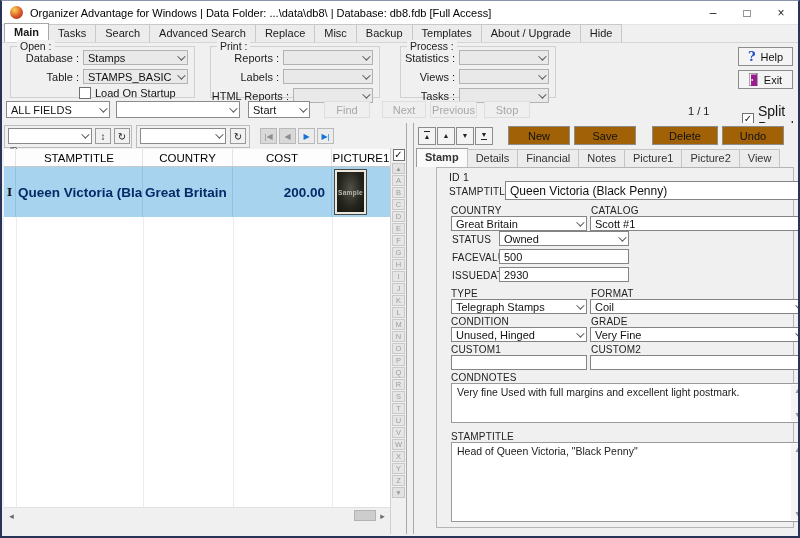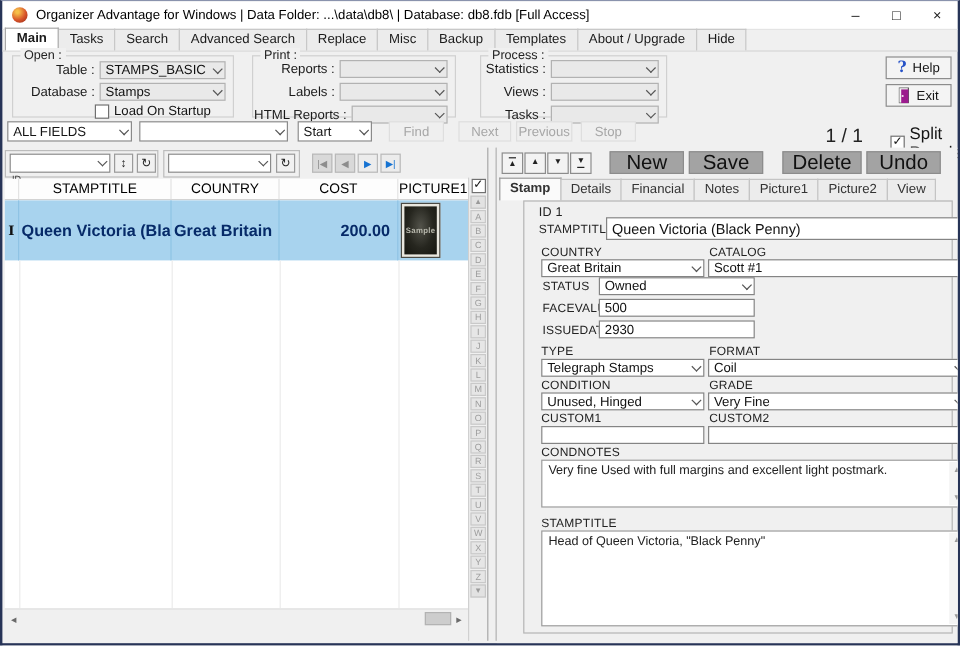--- a/index.html
+++ b/index.html
@@ -30,21 +30,21 @@
   .chev { width:6px; height:6px; border-right:1.4px solid #555; border-bottom:1.4px solid #555; transform:rotate(45deg) translateY(-2px); flex:none; }
   .cbx { width:12px; height:12px; border:1px solid #707070; background:#fff; display:inline-flex; align-items:center; justify-content:center; font-size:10px; line-height:1; color:#111; flex:none; }
   .cbx-row { display:flex; align-items:center; gap:4px; }
   
   .side-btn { position:absolute; width:55px; height:19px; border:1px solid #8c8c8c; background:#f4f4f4; display:flex; align-items:center; justify-content:center; gap:5px; font-size:11px; }
   .help-q { color:#2753c8; font-weight:bold; font-size:13px; font-family:"DejaVu Serif", serif; }
   
   .searchrow { position:absolute; left:0; top:100px; right:0; height:22px; }
   .combo { position:absolute; height:17px; background:#fff; border:1px solid #8a8a8a; display:flex; align-items:center; justify-content:space-between; padding:0 4px; font-size:11px; }
   .flatbtn { position:absolute; height:17px; background:#efefef; border:1px solid #dedede; color:#a7a7a7; display:flex; align-items:center; justify-content:center; font-size:11px; }
-  .pageind { position:absolute; font-size:16px; color:#222; }
+  .pageind { position:absolute; font-size:11px; color:#222; }
   
   .navgroup { position:absolute; border:1px solid #bcbcbc; background:#f0f0f0; }
   .smallbtn { border:1px solid #9a9a9a; background:#f1f1f1; display:flex; align-items:center; justify-content:center; font-size:10px; color:#222; }
   .vcrbtn { width:17px; height:16px; border:1px solid #b9b9b9; background:#d9d9d9; display:flex; align-items:center; justify-content:center; font-size:8px; color:#8d8d8d; }
   .vcrbtn.on { background:#ececec; color:#1673d2; }
   .tiny-hint { position:absolute; font-size:7.5px; color:#333; }
   
   .grid-header { position:absolute; left:2px; top:148px; width:386px; height:18px; background:#fdfdfd; border-bottom:1px solid #c9c9c9; display:flex; font-size:11.5px; color:#000; }
   .gh-cell { display:flex; align-items:center; justify-content:center; border-right:1px solid #e3e3e3; height:100%; }
   .grid-row { position:absolute; left:2px; top:166px; width:386px; height:50px; background:#a8d3ee; display:flex; font-weight:bold; font-size:13.5px; color:#062a68; }
@@ -65,21 +65,21 @@
   .alpha-btn { width:13px; height:11px; background:#e2e2e2; border:1px solid #c6c6c6; color:#9a9a9a; font-size:6.5px; display:flex; align-items:center; justify-content:center; margin-bottom:1px; }
   .alpha-letter { width:13px; height:11px; background:#e6e6e6; border:1px solid #c9c9c9; color:#9c9c9c; font-size:7.5px; line-height:1; display:flex; align-items:center; justify-content:center; margin-bottom:1px; }
   
   .splitter { position:absolute; left:404px; top:122px; width:8px; bottom:2px; background:#f0f0f0; border-left:1px solid #a9a9a9; border-right:1px solid #a9a9a9; }
   
   .rpanel { position:absolute; left:412px; top:122px; right:0; bottom:0; background:#f0f0f0; }
   .r-nav { position:absolute; left:4px; top:3px; height:19px; display:flex; align-items:center; }
   .r-navbtn { width:18px; height:18px; border:1px solid #8c8c8c; background:#f3f3f3; display:flex; align-items:center; justify-content:center; font-size:7px; color:#222; margin-right:1px; }
   .bar-top { border-top:1.5px solid #222; padding-top:1px; }
   .bar-bot { border-bottom:1.5px solid #222; padding-bottom:1px; }
-  .pushbtn { height:19px; border:1px solid #8c8c8c; background:#a3a3a3; display:flex; align-items:center; justify-content:center; font-size:17px; padding:0 12px; color:#111; }
+  .pushbtn { height:19px; border:1px solid #8c8c8c; background:#a16207; display:flex; align-items:center; justify-content:center; font-size:11px; padding:0 12px; color:#111; }
   .r-tabs { position:absolute; left:2px; top:25px; right:2px; height:19px; display:flex; align-items:flex-end; }
   .r-tabs .tab { padding:2px 8px 3px 8px; border:1px solid #c4c4c4; border-bottom:none; background:#ececec; color:#333; margin-right:-1px; font-size:11px; }
   .r-tabs .tab.active { background:#fafafa; font-weight:bold; padding-bottom:4px; border-color:#9a9a9a; }
   .form { position:absolute; left:2px; top:44px; right:4px; bottom:8px; border:1px solid #b5b5b5; background:#f0f0f0;margin-left:20px; }
   .flabel { position:absolute; font-size:10px; color:#222; letter-spacing:.2px; white-space:nowrap; }
   .finput { position:absolute; background:#fff; border:1px solid #848484; font-size:11px; color:#111; padding:0 4px; display:flex; align-items:center; overflow:hidden; white-space:nowrap; }
   .fdd { justify-content:space-between; }
   .fdd .val { overflow:hidden; white-space:nowrap; }
   .fnotes { position:absolute; background:#fff; border:1px solid #9a9a9a; font-size:10.5px; color:#222; padding:2px 16px 2px 5px; overflow:hidden; line-height:1.3; }
   .nscroll { position:absolute; right:1px; top:1px; bottom:1px; width:13px; background:#f4f4f4; display:flex; flex-direction:column; justify-content:space-between; align-items:center; color:#9a9a9a; font-size:8px; padding:1px 0; }
@@ -107,31 +107,31 @@
       <div class="tab">Replace</div>
       <div class="tab">Misc</div>
       <div class="tab">Backup</div>
       <div class="tab">Templates</div>
       <div class="tab">About / Upgrade</div>
       <div class="tab">Hide</div>
     </div>
 
   <div class="group" style="left:8px; top:45px; width:185px; height:52px;">
     <span class="group-legend">Open :</span>
+    <div class="g-row" style="margin-top:3px;">
+      <span class="g-label">Database :</span>
+      <div class="dd">
+        <span>Stamps</span>
+        <span class="chev"></span>
+      </div>
+    </div>
     <div class="g-row">
       <span class="g-label">Table :</span>
       <div class="dd">
         <span>STAMPS_BASIC</span>
-        <span class="chev"></span>
-      </div>
-    </div>
-    <div class="g-row" style="margin-top:3px;">
-      <span class="g-label">Database :</span>
-      <div class="dd">
-        <span>Stamps</span>
         <span class="chev"></span>
       </div>
     </div>
     <div class="cbx-row" style="margin:3px 0 0 68px;">
       <span class="cbx"></span>
       <span>Load On Startup</span>
     </div>
   </div>
 
   <div class="group" style="left:208px; top:45px; width:170px; height:52px;">

